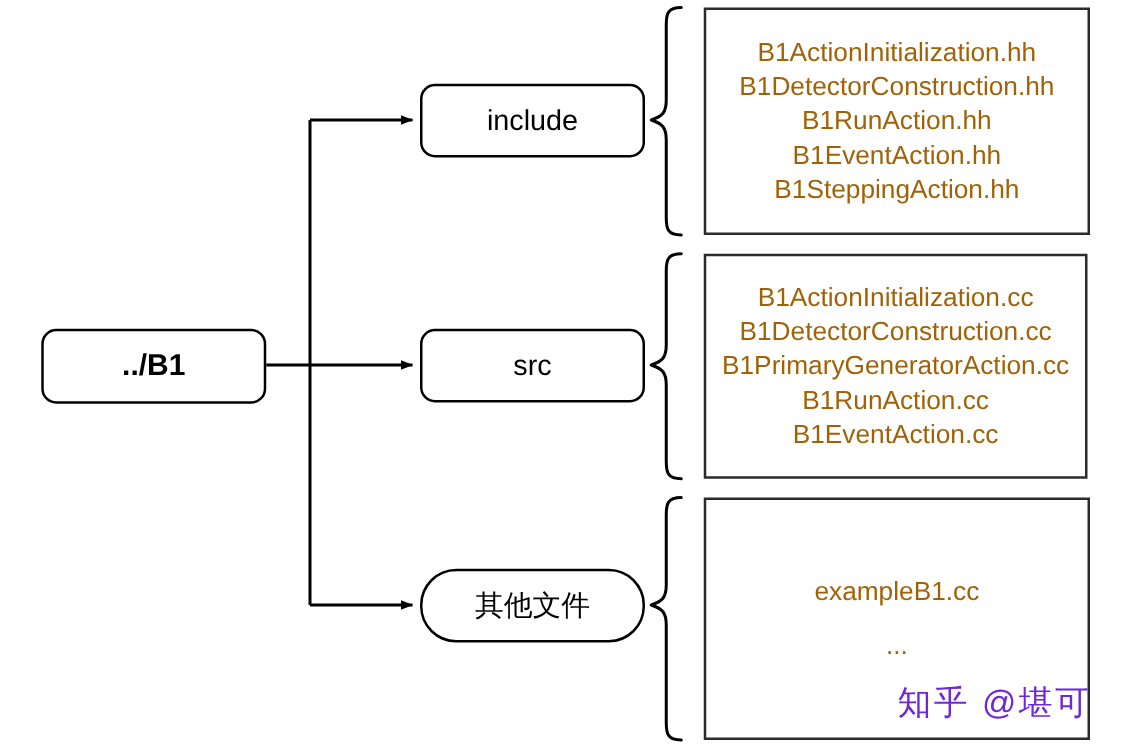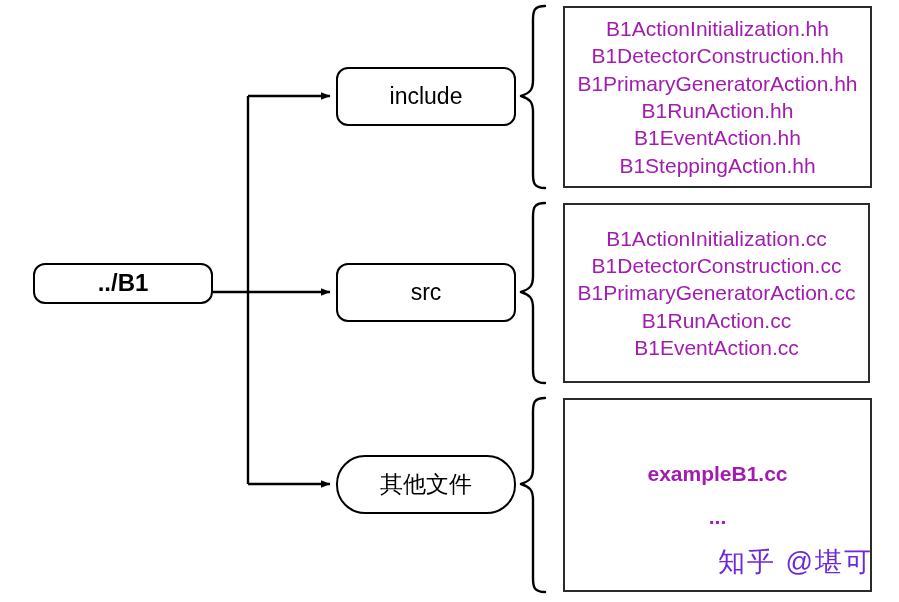--- a/index.html
+++ b/index.html
@@ -44,28 +44,27 @@
     border: 2px solid #2b2b2b;
     background: #ffffff;
     display: flex;
     flex-direction: column;
     align-items: center;
     justify-content: center;
     padding: 4px 6px;
   }
   .listbox .line {
     font-size: 21px;
-    color: #a21caf;
+    color: #a16207;
     line-height: 1.30;
     white-space: nowrap;
     text-align: left;
   }
   .listbox.sparse {
     justify-content: center;
-    font-weight: bold;
   }
   .listbox.sparse .line {
     line-height: 1.0;
   }
   .listbox.sparse .line.gap {
     margin-top: 22px;
   }
   svg.layer {
     position: absolute;
     left: 0;
@@ -109,40 +108,39 @@
     <path d="M545,6 C534,6 533,11 533,20 L533,80 C533,90 530,93 521,96
              C530,99 533,102 533,112 L533,174 C533,183 534,188 545,188" stroke="#000000" stroke-width="2.4" fill="none" stroke-linecap="round" stroke-linejoin="round"></path>
 
     <path d="M545,203 C534,203 533,208 533,217 L533,276 C533,286 530,289 521,292
              C530,295 533,298 533,308 L533,369 C533,378 534,383 545,383" stroke="#000000" stroke-width="2.4" fill="none" stroke-linecap="round" stroke-linejoin="round"></path>
 
     <path d="M545,398 C534,398 533,403 533,412 L533,468 C533,478 530,481 521,484
              C530,487 533,490 533,500 L533,578 C533,587 534,592 545,592" stroke="#000000" stroke-width="2.4" fill="none" stroke-linecap="round" stroke-linejoin="round"></path>
   </svg>
 
-  <div class="node root" style="left:33px; top:263px; width:180px; height:41px;">
+  <div class="node root" style="left:33px; top:263px; width:180px; height:60px;">
     <span class="node-label">../B1</span>
   </div>
 
   <div class="node" style="left:336px; top:263px; width:180px; height:59px;">
     <span class="node-label">src</span>
   </div>
 
   <div class="node" style="left:336px; top:67px; width:180px; height:59px;">
     <span class="node-label">include</span>
   </div>
 
   <div class="node" style="left:336px; top:455px; width:180px; height:59px;border-radius:29px;">
     <span class="node-label">其他文件</span>
   </div>
 
   <div class="listbox" style="left:563px; top:6px; width:309px; height:182px;">
     <div class="line">B1ActionInitialization.hh</div>
     <div class="line">B1DetectorConstruction.hh</div>
-    <div class="line">B1PrimaryGeneratorAction.hh</div>
     <div class="line">B1RunAction.hh</div>
     <div class="line">B1EventAction.hh</div>
     <div class="line">B1SteppingAction.hh</div>
   </div>
 
   <div class="listbox" style="left:563px; top:203px; width:307px; height:180px;">
     <div class="line">B1ActionInitialization.cc</div>
     <div class="line">B1DetectorConstruction.cc</div>
     <div class="line">B1PrimaryGeneratorAction.cc</div>
     <div class="line">B1RunAction.cc</div>

